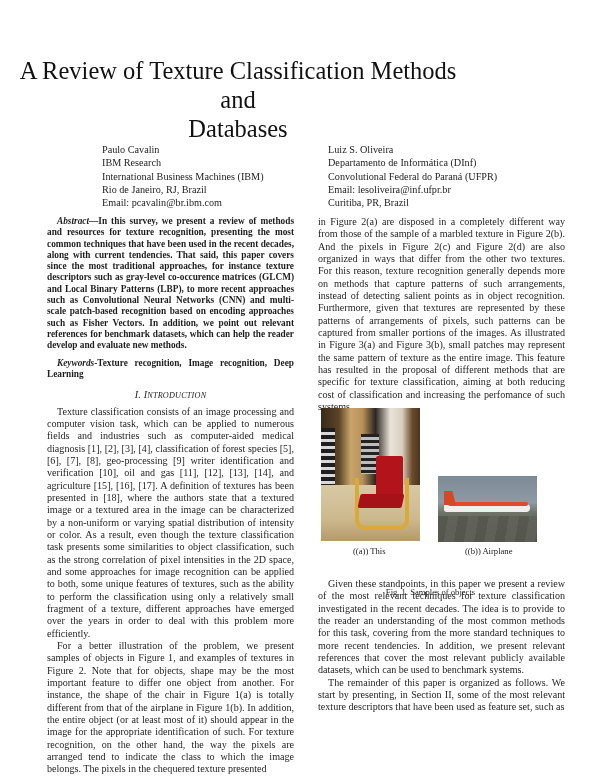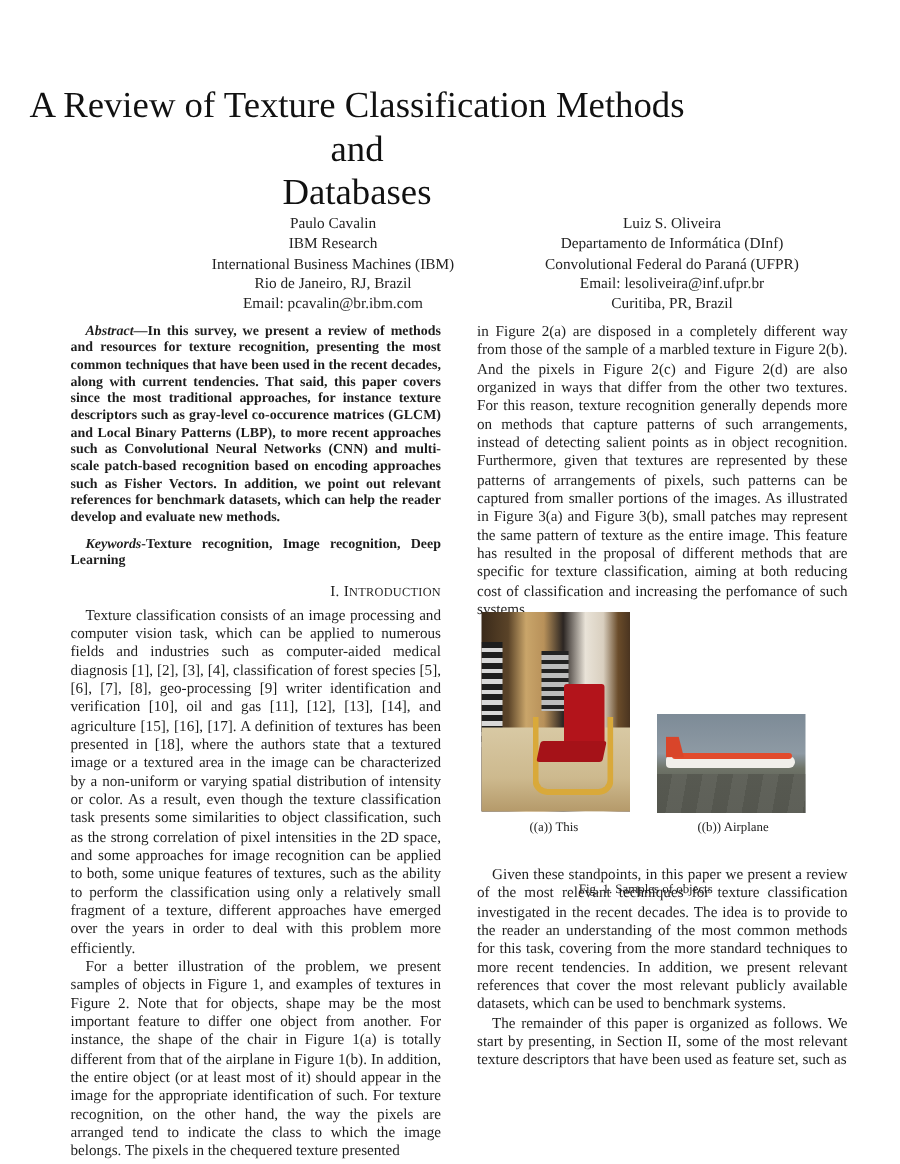--- a/index.html
+++ b/index.html
@@ -2,39 +2,39 @@
 <html><head>
 <meta charset="utf-8">
 <style>
   html, body { margin: 0; padding: 0; background: #ffffff; }
   body { width: 600px; height: 776px; position: relative; overflow: hidden;
          font-family: "Liberation Serif", "DejaVu Serif", serif; color: #1a1a1a; }
 
   .title { position: absolute; left: 0; top: 56px; width: 476px; text-align: center;
            font-size: 24.5px; line-height: 29px; font-weight: normal; color: #111; margin: 0; }
 
-  .author { position: absolute; top: 143px; width: 240px; text-align: center;
+  .author { position: absolute; top: 143px; width: 240px; 
             font-size: 10.2px; line-height: 13.3px; color: #222; }
   .author.a1 { left: 102px; }
   .author.a2 { left: 328px; }
   .author div { white-space: nowrap; }
 
   .col { position: absolute; top: 216px; width: 247px; font-size: 10.1px; line-height: 12.35px;
          text-align: justify; color: #1e1e1e; }
   .col.left { left: 47px; }
   .col.right { left: 318px; }
 
   .col p { margin: 0; text-indent: 10px; }
   .abstract { font-weight: bold; font-size: 9.3px; line-height: 11.3px; }
   .abstract .lbl { font-style: italic; }
   .keywords { font-weight: bold; font-size: 9.3px; line-height: 11.3px; margin-top: 6px !important; }
   .keywords .lbl { font-style: italic; }
 
-  .section-head { text-align: right; text-indent: 0 !important; font-size: 10.1px; margin: 9px 0 3px 0 !important;
-                  letter-spacing: 0.2px; }
+  .section-head { text-align: center; text-indent: 0 !important; font-size: 10.1px; margin: 9px 0 3px 0 !important;
+                  letter-spacing: 0.2px; font-style: italic; }
   .section-head .sc { font-size: 8.2px; }
 
   .figure { position: absolute; left: 307px; top: 406px; width: 247px; height: 162px; }
   .fig-img { position: absolute; overflow: hidden; }
   .fig-chair { left: 14px; top: 2px; width: 99px; height: 133px;
     background:
       linear-gradient(180deg, rgba(0,0,0,0) 60%, rgba(0,0,0,0) 100%),
       linear-gradient(90deg, #3a2a1a 0%, #5a4328 18%, #c9a56a 30%, #b8915a 42%, #2b2522 55%, #e9e3d8 70%, #d9cfbf 82%, #6a4c2a 92%, #4a3420 100%);
   }
   .chair-floor { position: absolute; left: 0; bottom: 0; width: 100%; height: 42%;

